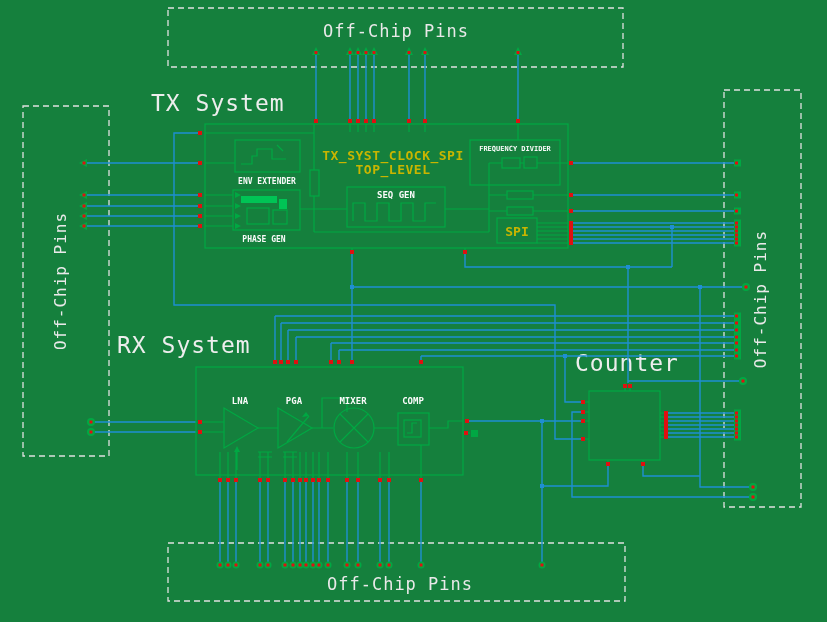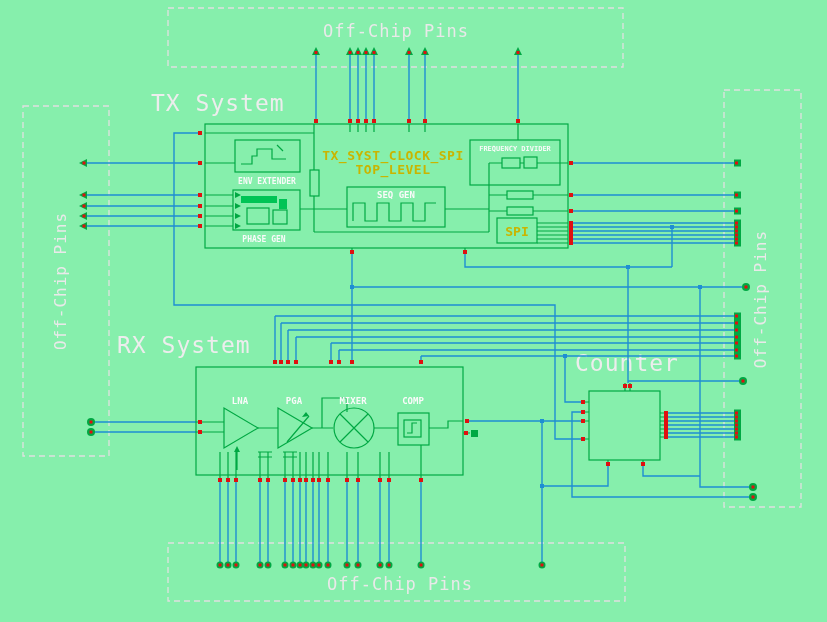--- a/index.html
+++ b/index.html
@@ -1,16 +1,16 @@
 <!DOCTYPE html>
 <html><head>
 <meta charset="utf-8">
 <style>
   html,body{margin:0;padding:0;background:#000;}
-  .stage{position:relative;width:827px;height:622px;background:#86efac;overflow:hidden;}
+  .stage{position:relative;width:827px;height:622px;background:#15803d;overflow:hidden;}
   svg{display:block;}
   text{font-family:"DejaVu Sans Mono","Liberation Mono",monospace;fill:#f0f0f0;}
   .title{font-size:23px;letter-spacing:1px;fill:#ededed;}
   .offchip{font-size:17px;letter-spacing:1px;fill:#e9e9e9;}
   .offchip-v{font-size:16px;letter-spacing:1px;fill:#e9e9e9;}
   .blk{font-size:8px;font-weight:bold;letter-spacing:0px;fill:#fafafa;}
   .blk9{font-size:9px;font-weight:bold;fill:#fafafa;}
   .blk7{font-size:7px;font-weight:bold;fill:#fafafa;}
   .yel{font-size:13px;font-weight:bold;fill:#c9b500;letter-spacing:0.5px;}
   .yel-spi{font-size:13px;font-weight:bold;fill:#c9b500;}

